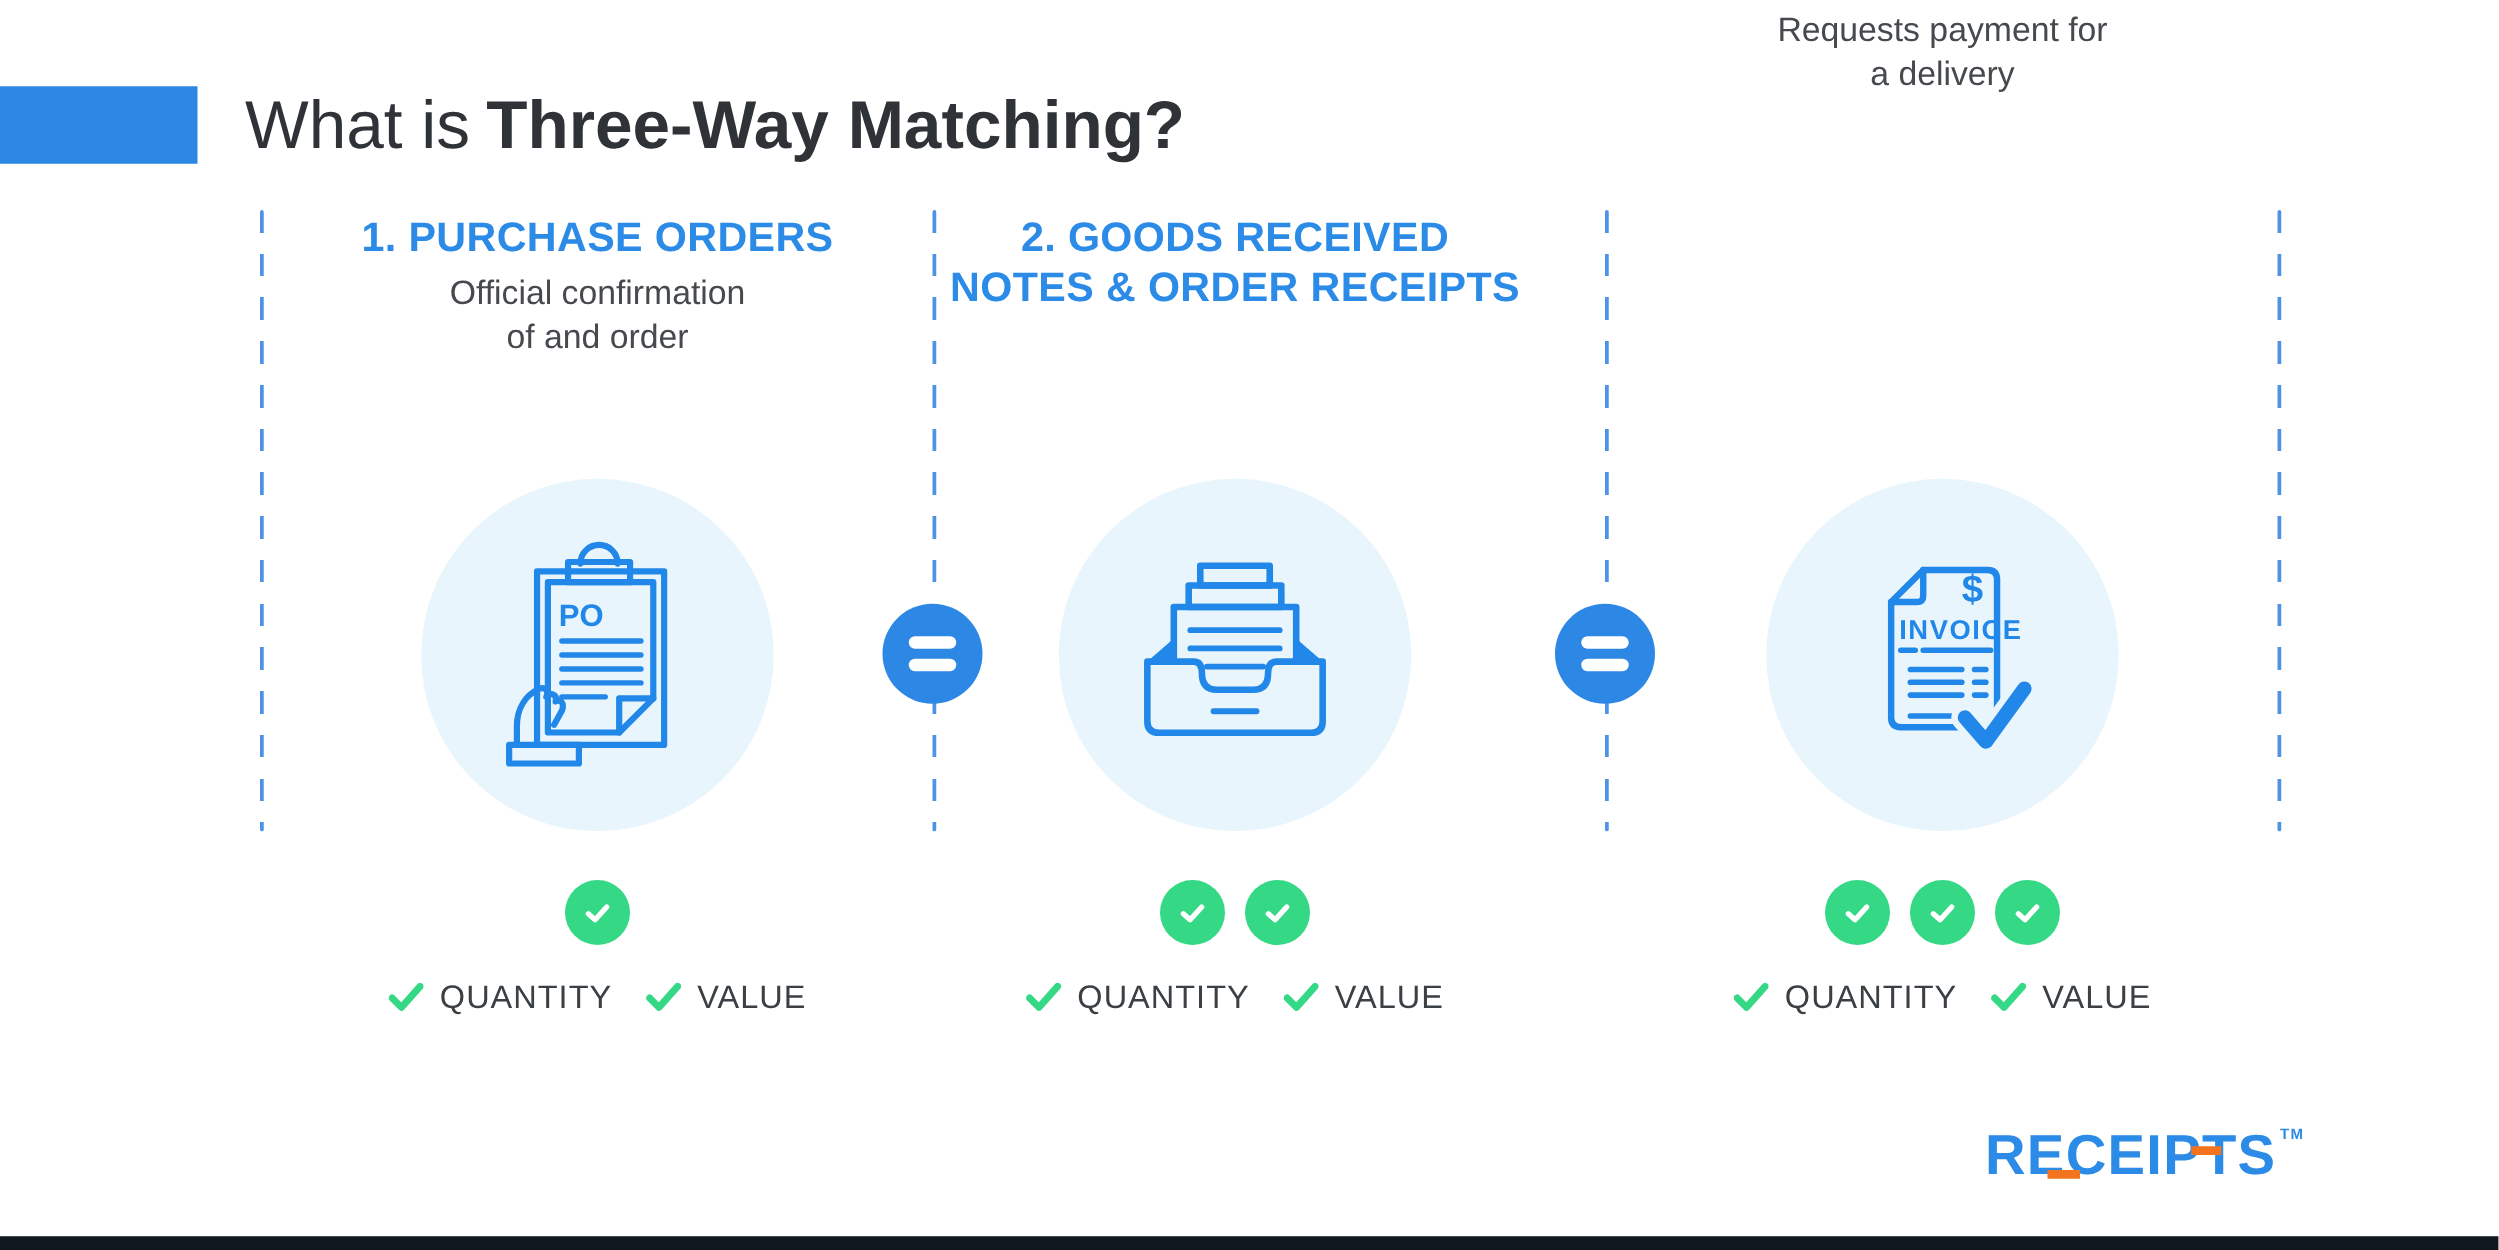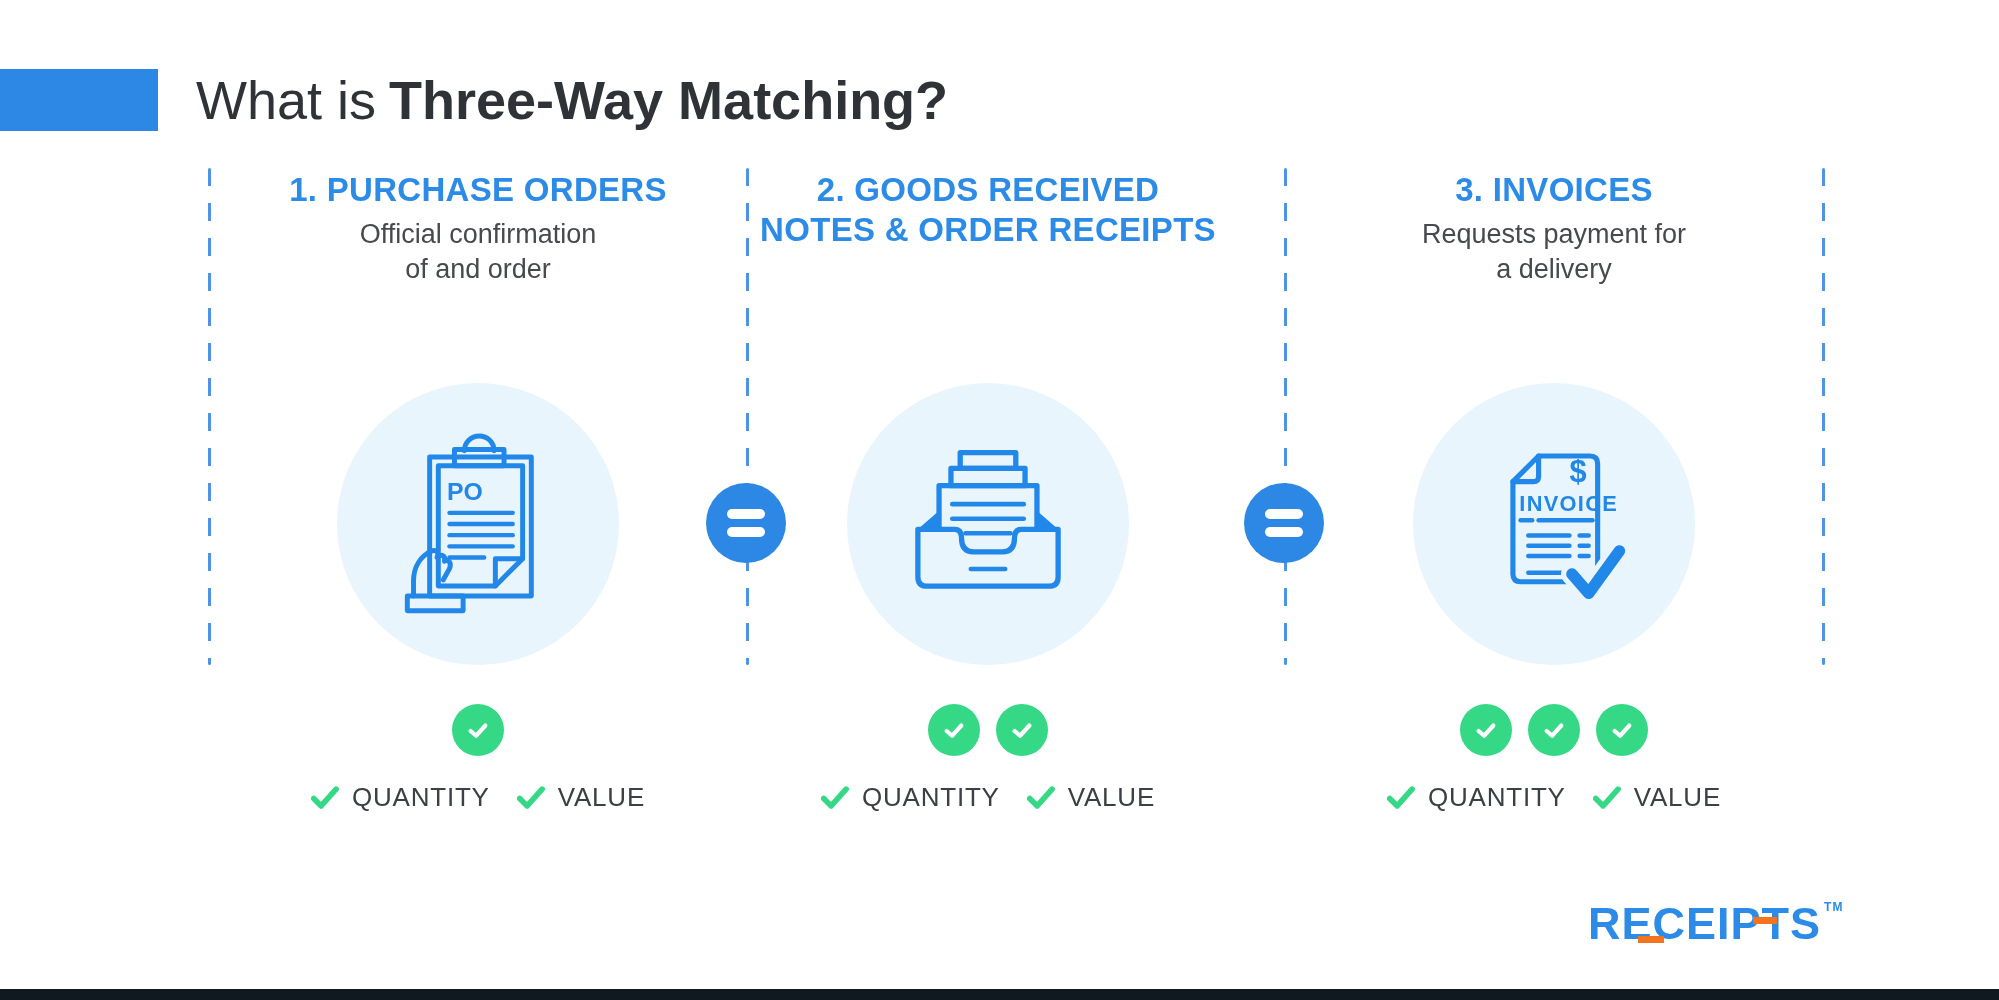--- a/index.html
+++ b/index.html
@@ -169,23 +169,20 @@
       <div class="check-row">
         <svg width="28" height="23" viewBox="0 0 30 24" fill="none" stroke="#35d985" stroke-width="6" stroke-linecap="round" stroke-linejoin="round">
             <polyline points="3,13 11,21 27,3"></polyline>
           </svg>
         <span class="check-label">VALUE</span>
       </div>
     </div>
   </div>
 
   <div class="col c3">
-    <div class="heading">
-      <div>3. INVOICES</div>
-    </div>
     <div class="subtitle">
       <div>Requests payment for</div>
       <div>a delivery</div>
     </div>
 
     <div class="icon-circle">
       <svg width="180" height="172" viewBox="0 0 140 134" fill="none" stroke="#2187e8" stroke-width="4" stroke-linecap="round" stroke-linejoin="round">
 
         <path d="M38,34 L58,14 H98 Q104,14 104,20 V106 Q104,112 98,112 H44 Q38,112 38,106 Z"></path>
         <path d="M58,14 V30 Q58,34 54,34 H38"></path>

